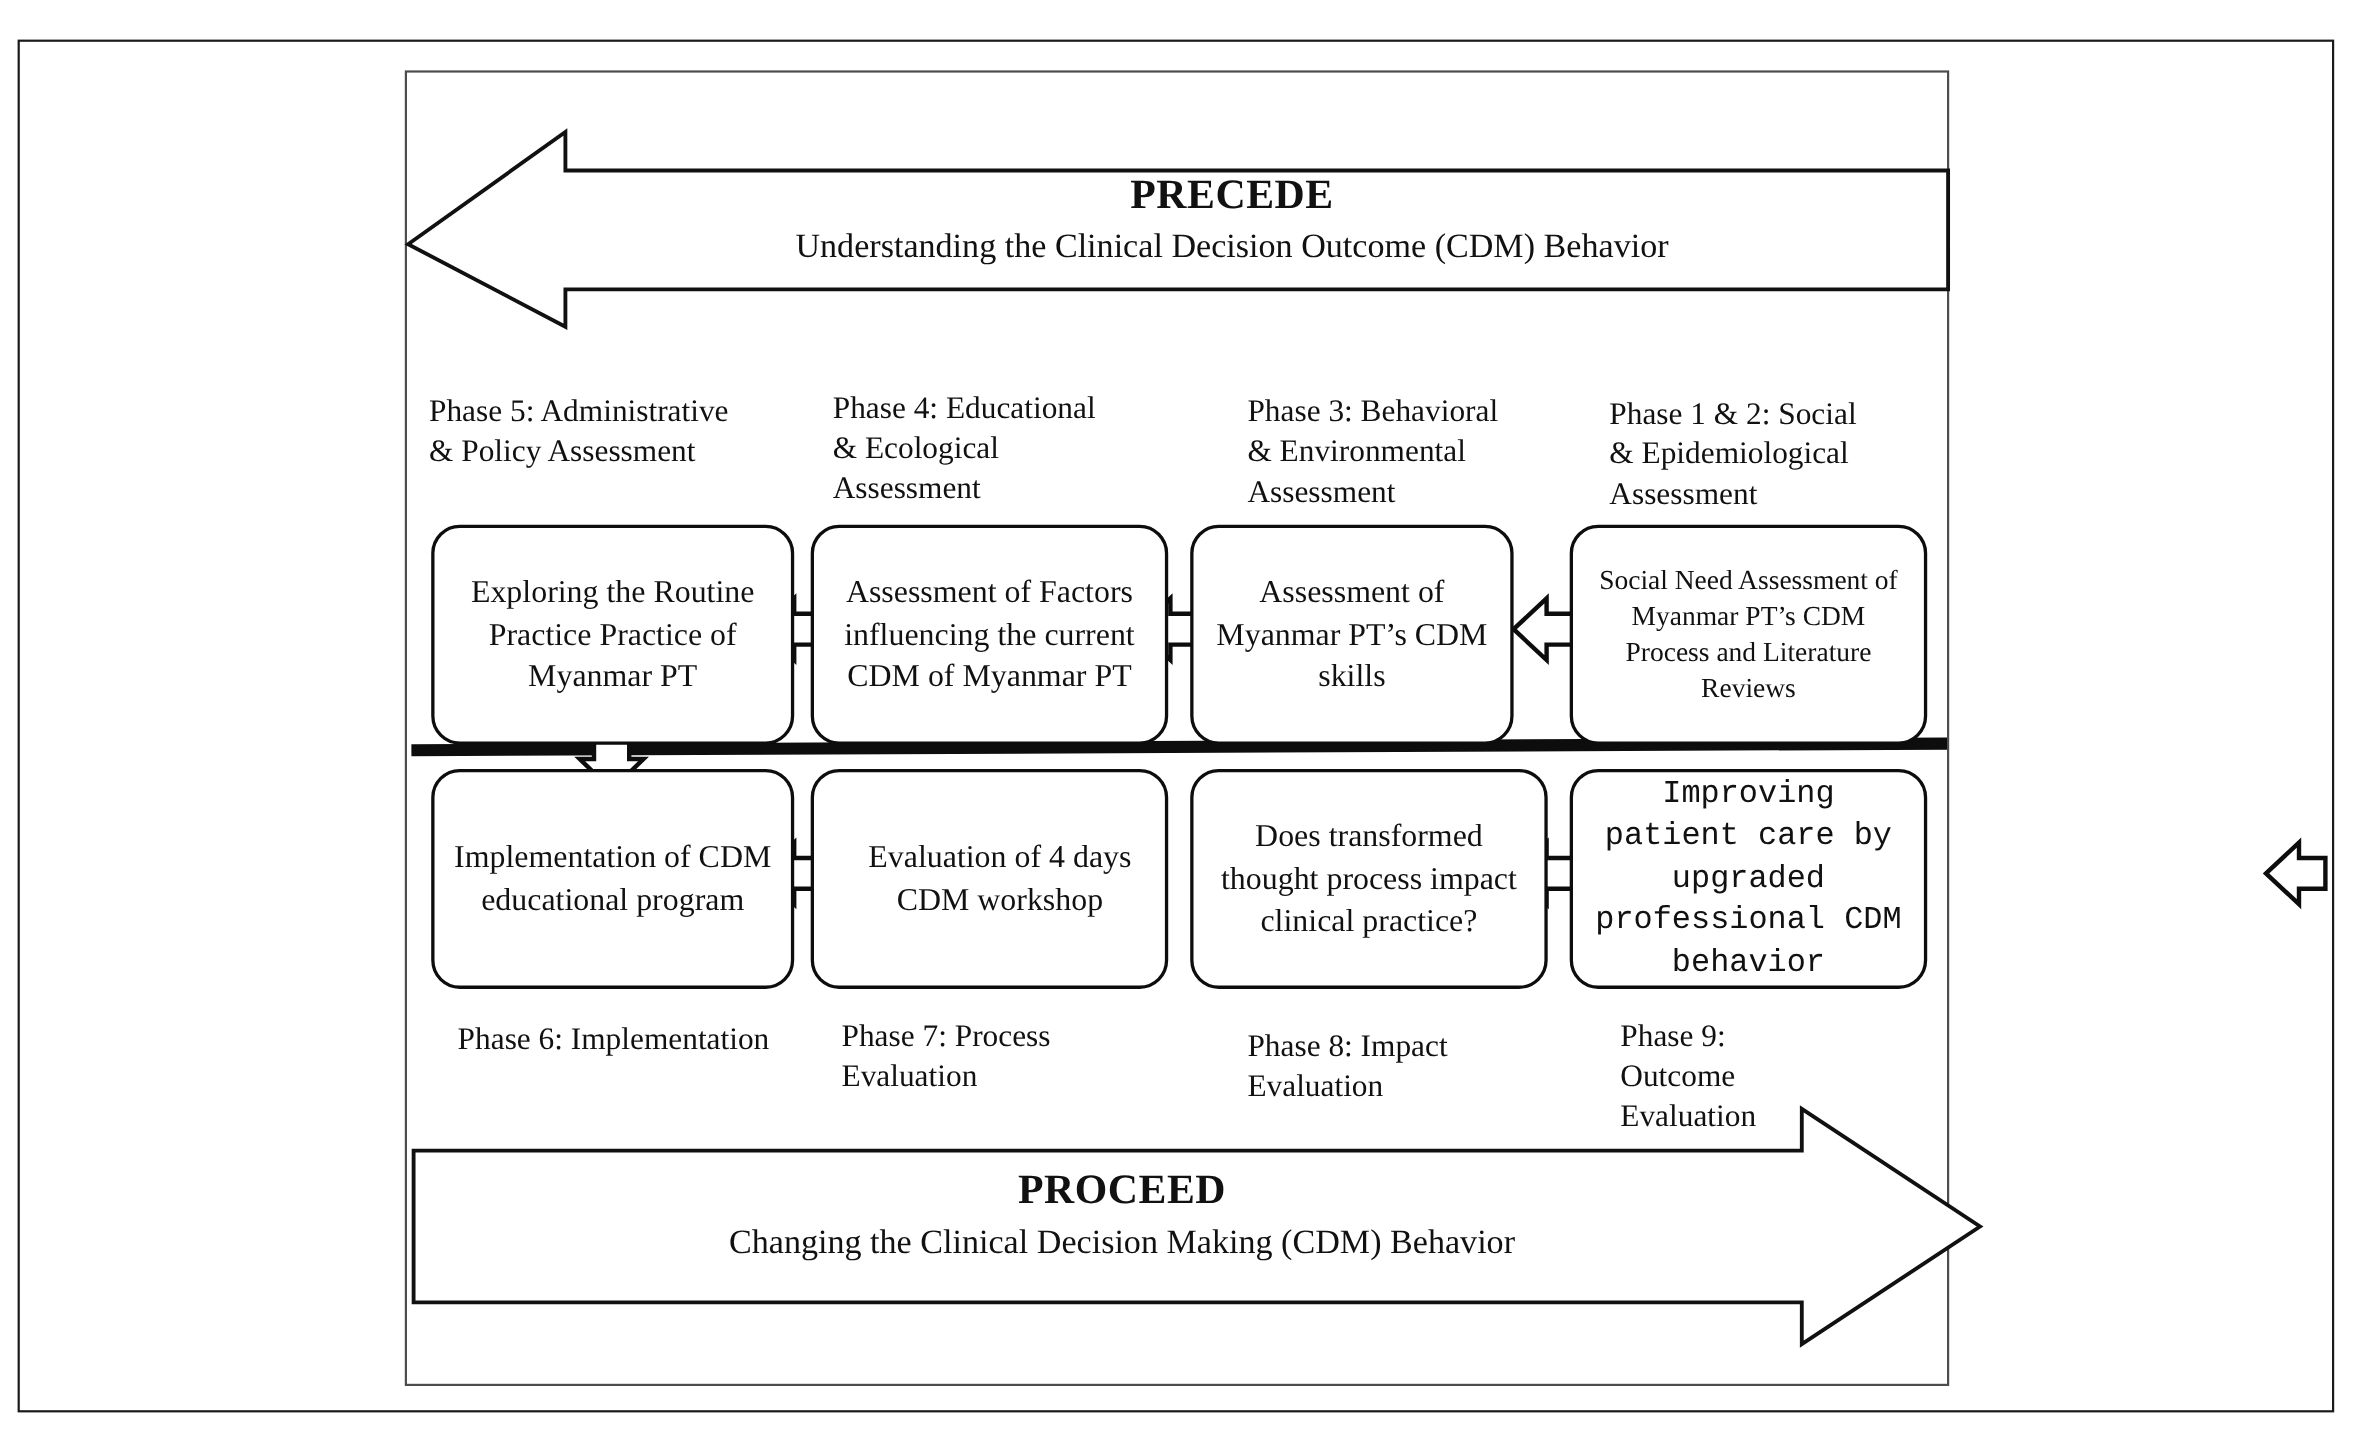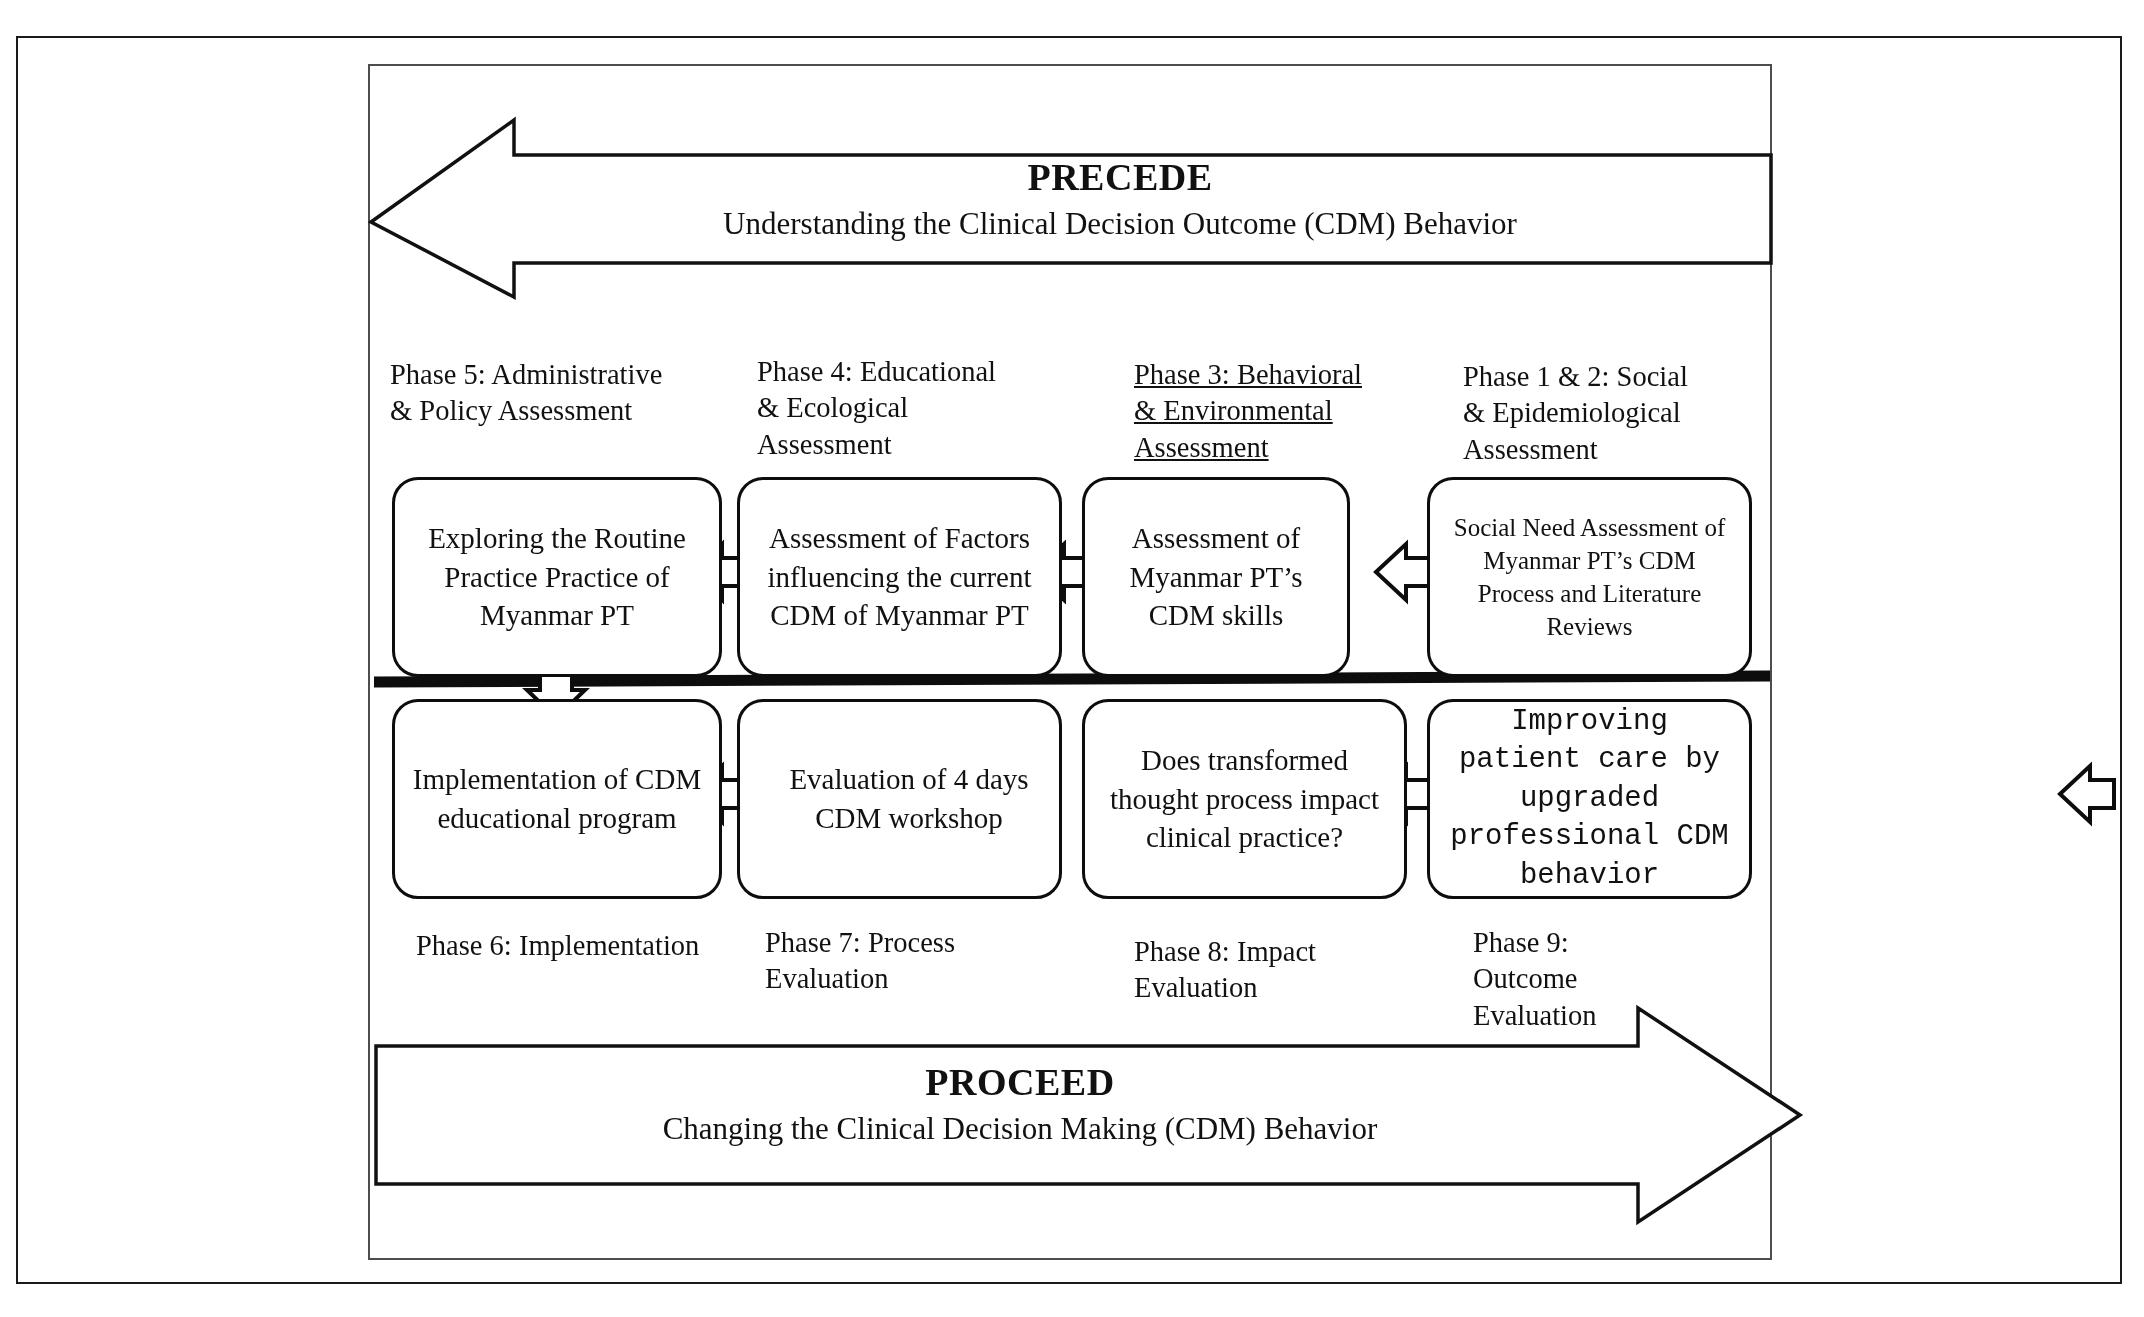--- a/index.html
+++ b/index.html
@@ -134,34 +134,34 @@
   <div class="banner" id="precede-banner">
     <span class="banner-title">PRECEDE</span>
     <span class="banner-sub">Understanding the Clinical Decision Outcome (CDM) Behavior</span>
   </div>
 
   <div class="phase-label" style="left:390px; top:357px; width:350px;">Phase 5: Administrative
 &amp; Policy Assessment</div>
   <div class="phase-label" style="left:757px; top:354px; width:300px;">Phase 4: Educational
 &amp; Ecological
 Assessment</div>
-  <div class="phase-label" style="left:1134px; top:357px; width:300px;text-decoration:underline;">Phase 3: Behavioral
+  <div class="phase-label" style="left:1134px; top:357px; width:300px;">Phase 3: Behavioral
 &amp; Environmental
 Assessment</div>
   <div class="phase-label" style="left:1463px; top:359px; width:300px;">Phase 1 &amp; 2: Social
 &amp; Epidemiological
 Assessment</div>
 
   <div class="proc-box size-normal" style="left:392px; top:477px; width:330px; height:200px;">
     <span class="box-text">Exploring the Routine Practice Practice of Myanmar PT</span>
   </div>
   <div class="proc-box size-normal" style="left:737px; top:477px; width:325px; height:200px;">
     <span class="box-text">Assessment of Factors influencing the current CDM of Myanmar PT</span>
   </div>
-  <div class="proc-box size-normal" style="left:1082px; top:477px; width:268px; height:200px;">
+  <div class="proc-box size-normal" style="left:1082px; top:477px; width:294px; height:200px;">
     <span class="box-text">Assessment of Myanmar PT’s CDM skills</span>
   </div>
   <div class="proc-box size-normal" style="left:392px; top:699px; width:330px; height:200px;">
     <span class="box-text">Implementation of CDM educational program</span>
   </div>
 
   <div class="proc-box size-small" style="left:1427px; top:477px; width:325px; height:200px;">
     <span class="box-text">Social Need Assessment of Myanmar PT’s CDM Process and Literature Reviews</span>
   </div>
   <div class="proc-box size-normal" style="left:737px; top:699px; width:325px; height:200px;padding-left:33px;">

